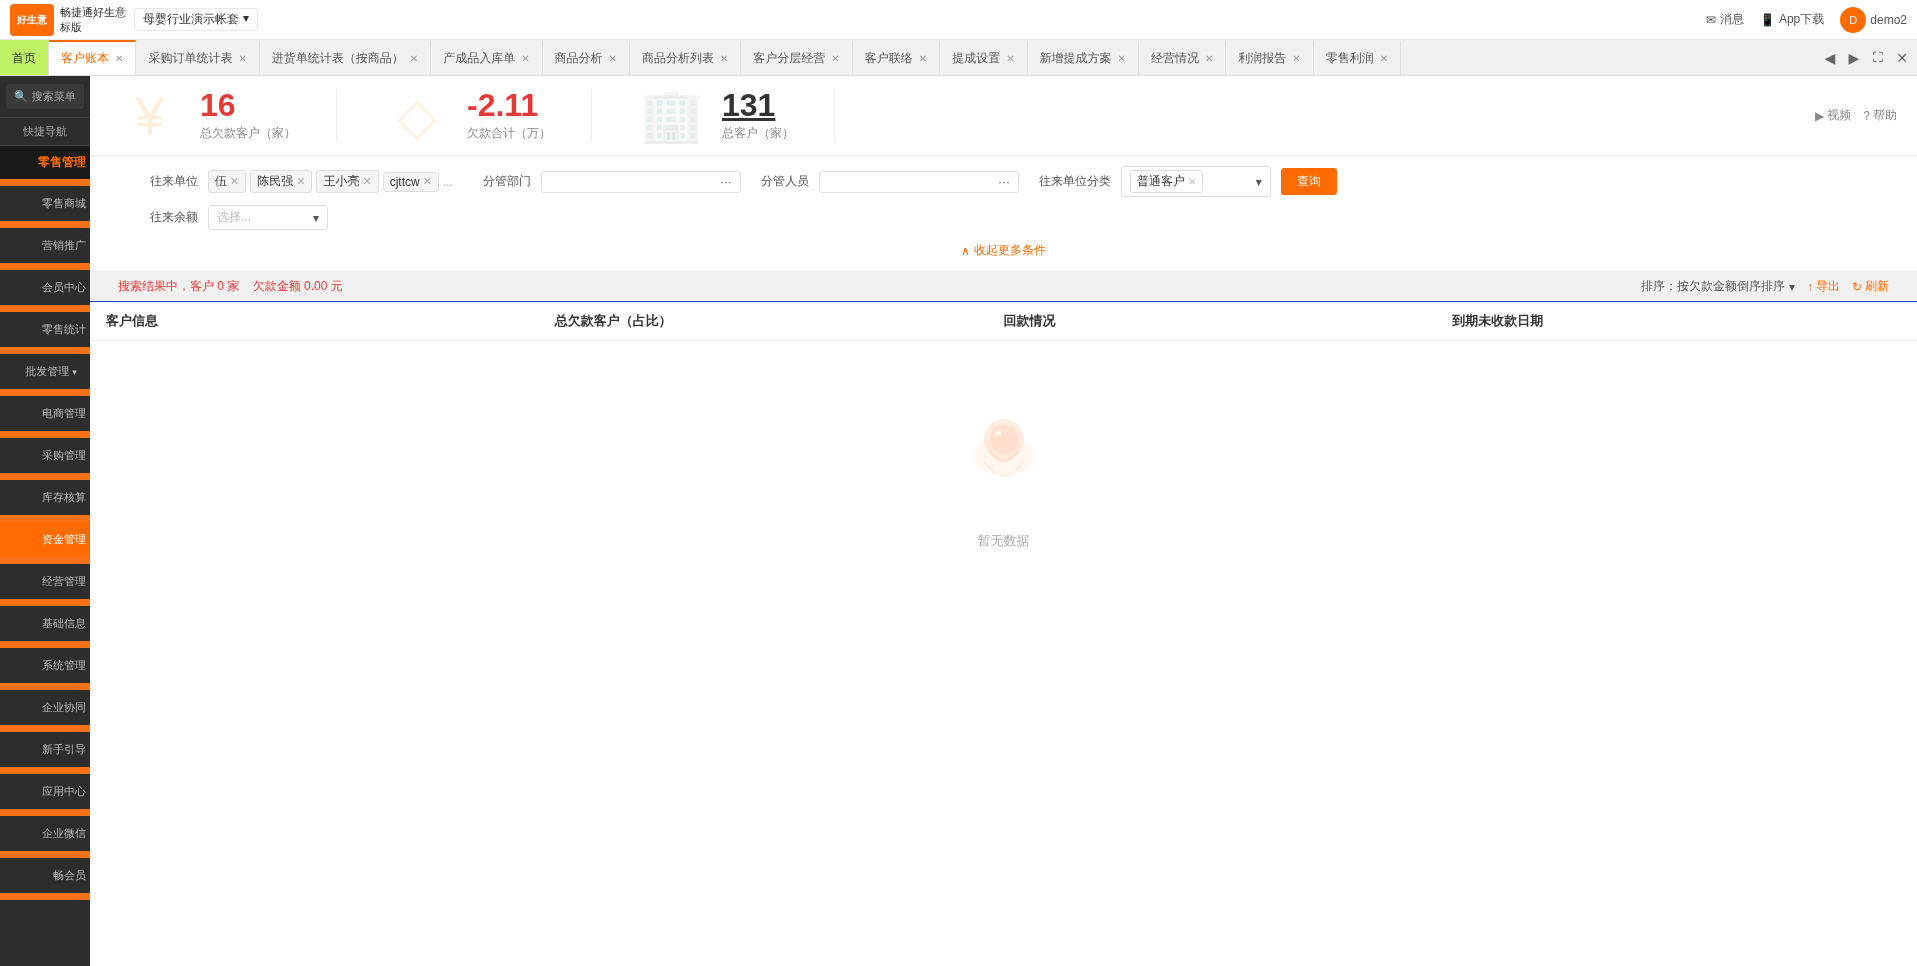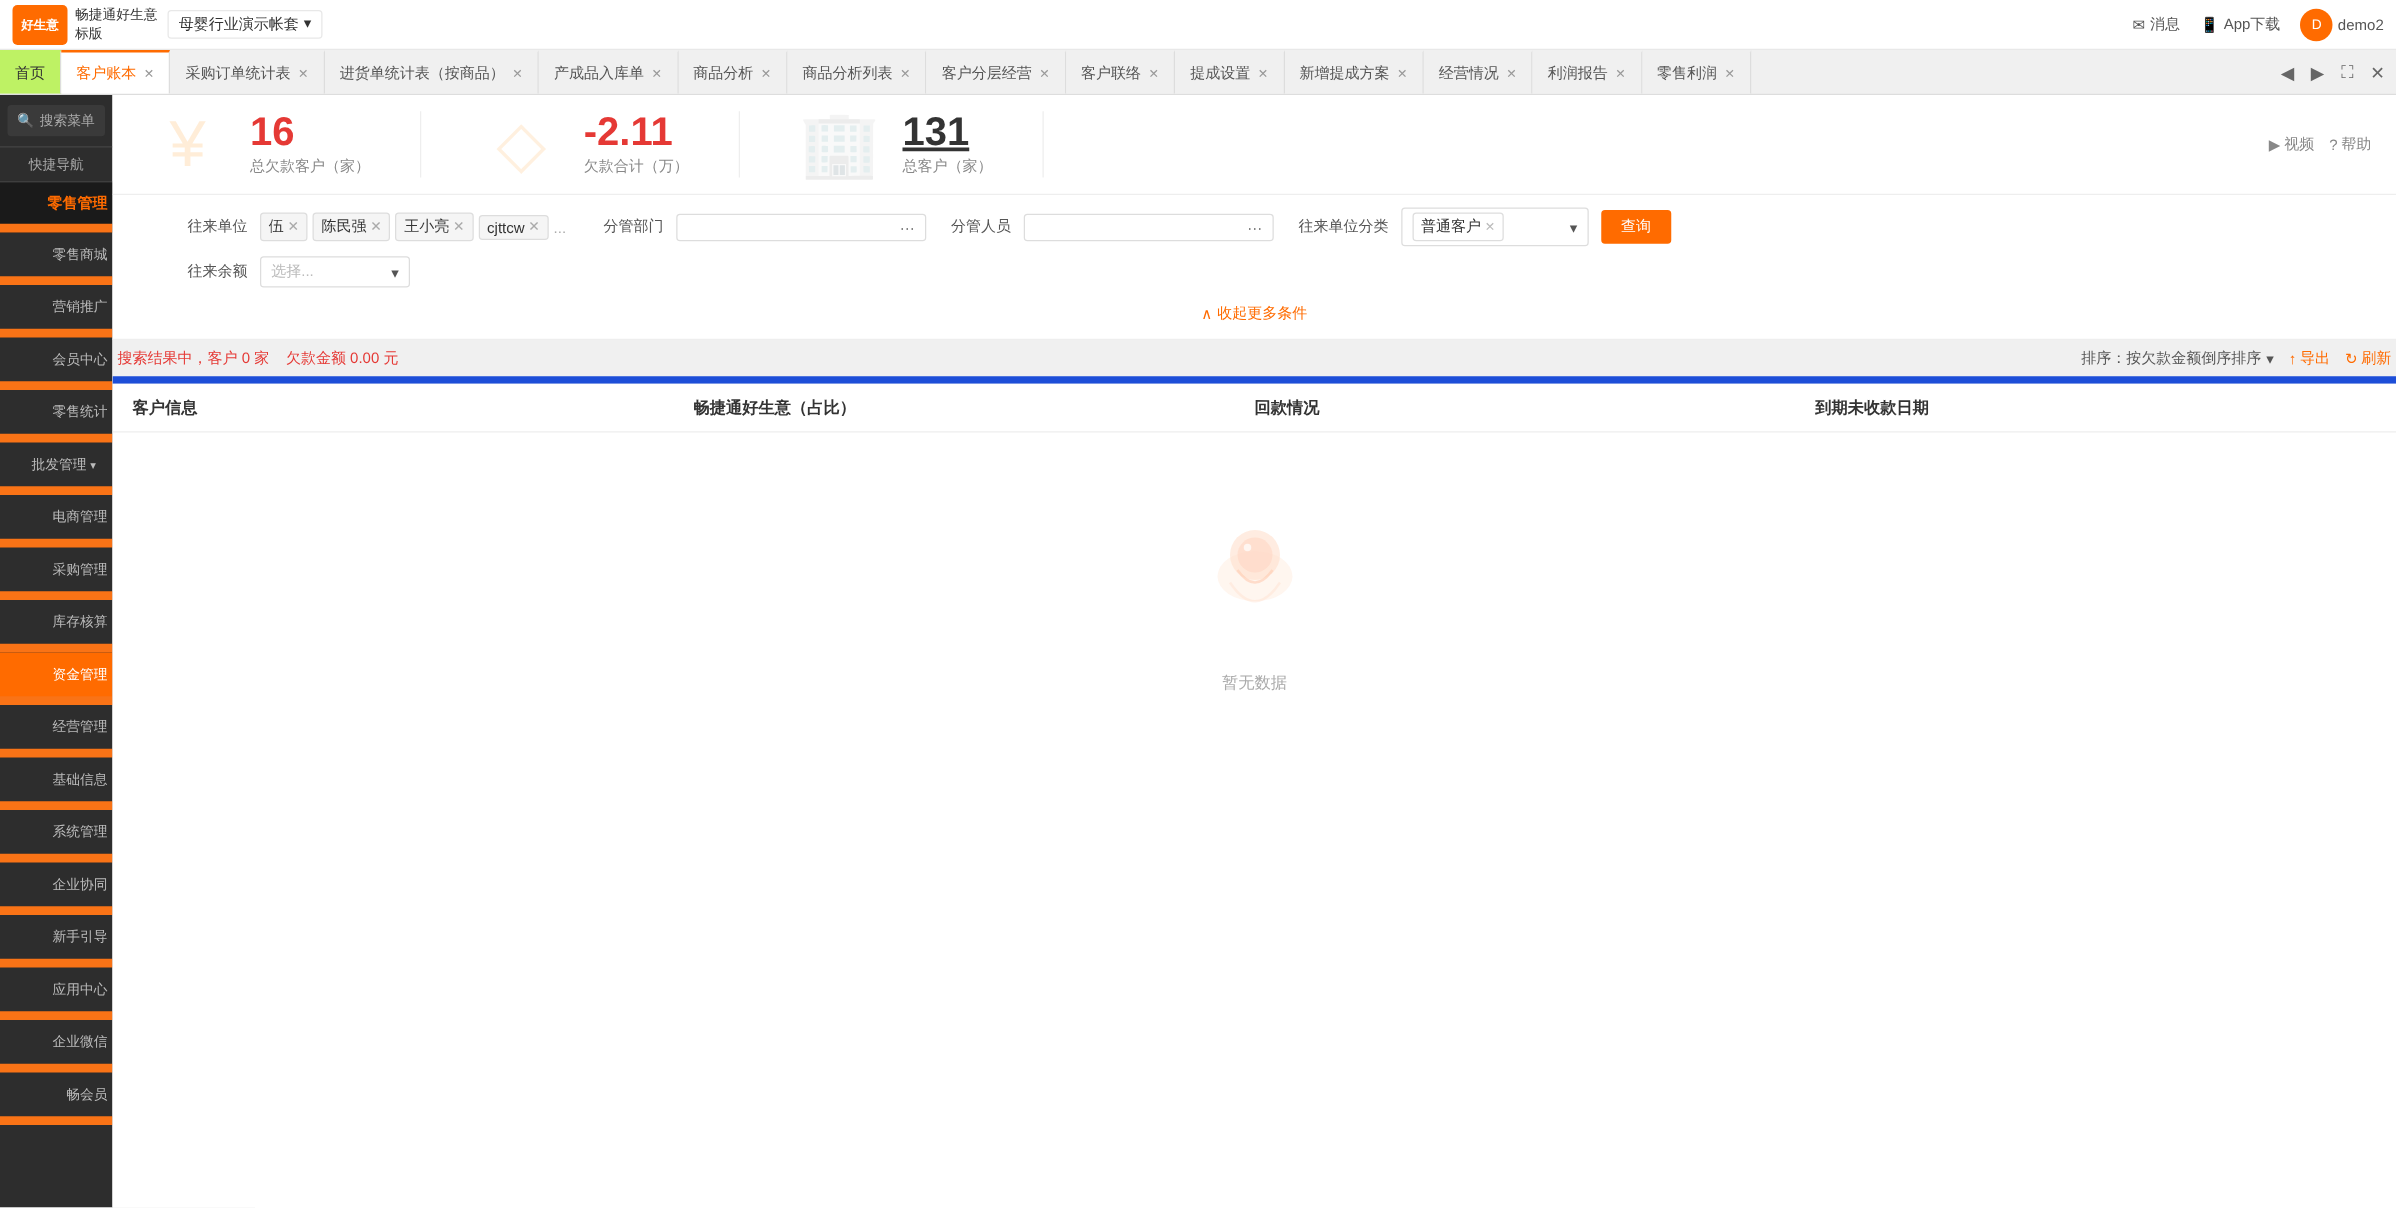--- a/index.html
+++ b/index.html
@@ -112,23 +112,23 @@
     }
     .filter-select-wide { min-width: 200px; }
     .filter-select-value { color: #333; }
     .collapse-btn {
       display: flex; align-items: center; gap: 4px; color: #ff6b00;
       font-size: 12px; cursor: pointer; margin: 0 auto;
     }
 
     
     .result-bar {
-      background: #f0f0f0; padding: 6px 4px;
+      background: #f0f0f0; padding: 6px 28px;
       display: flex; align-items: center; justify-content: space-between;
-      border-bottom: 6px solid #1d4ed8;
+      border-bottom: 1px solid #1d4ed8;
     }
     .result-info { font-size: 12px; color: #555; }
     .result-info span { color: #e53935; }
     .result-actions { display: flex; align-items: center; gap: 12px; }
     .result-sort { font-size: 12px; color: #555; display: flex; align-items: center; gap: 4px; }
     .result-action-btn { font-size: 12px; color: #ff6b00; cursor: pointer; display: flex; align-items: center; gap: 3px; }
 
     
     .data-table { background: #fff; flex: 1; }
     .table-header {
@@ -404,21 +404,21 @@
         <div class="result-action-btn">
           <span>↻</span>
           <span>刷新</span>
         </div>
       </div>
     </div>
 
     <div class="data-table">
       <div class="table-header">
         <div>客户信息</div>
-        <div>畅捷通好生意（占比）</div>
+        <div>总欠款客户（占比）</div>
         <div>回款情况</div>
         <div>到期未收款日期</div>
       </div>
       <div class="table-body">
         <div class="empty-icon">
           <svg width="100" height="100" viewBox="0 0 100 100">
             <ellipse cx="50" cy="55" rx="30" ry="20" fill="#ffd0b0" opacity="0.5"></ellipse>
             <circle cx="50" cy="38" r="20" fill="#ffb080" opacity="0.6"></circle>
             <circle cx="50" cy="38" r="14" fill="#ff9060" opacity="0.5"></circle>
             <circle cx="44" cy="32" r="3" fill="#fff" opacity="0.7"></circle>

